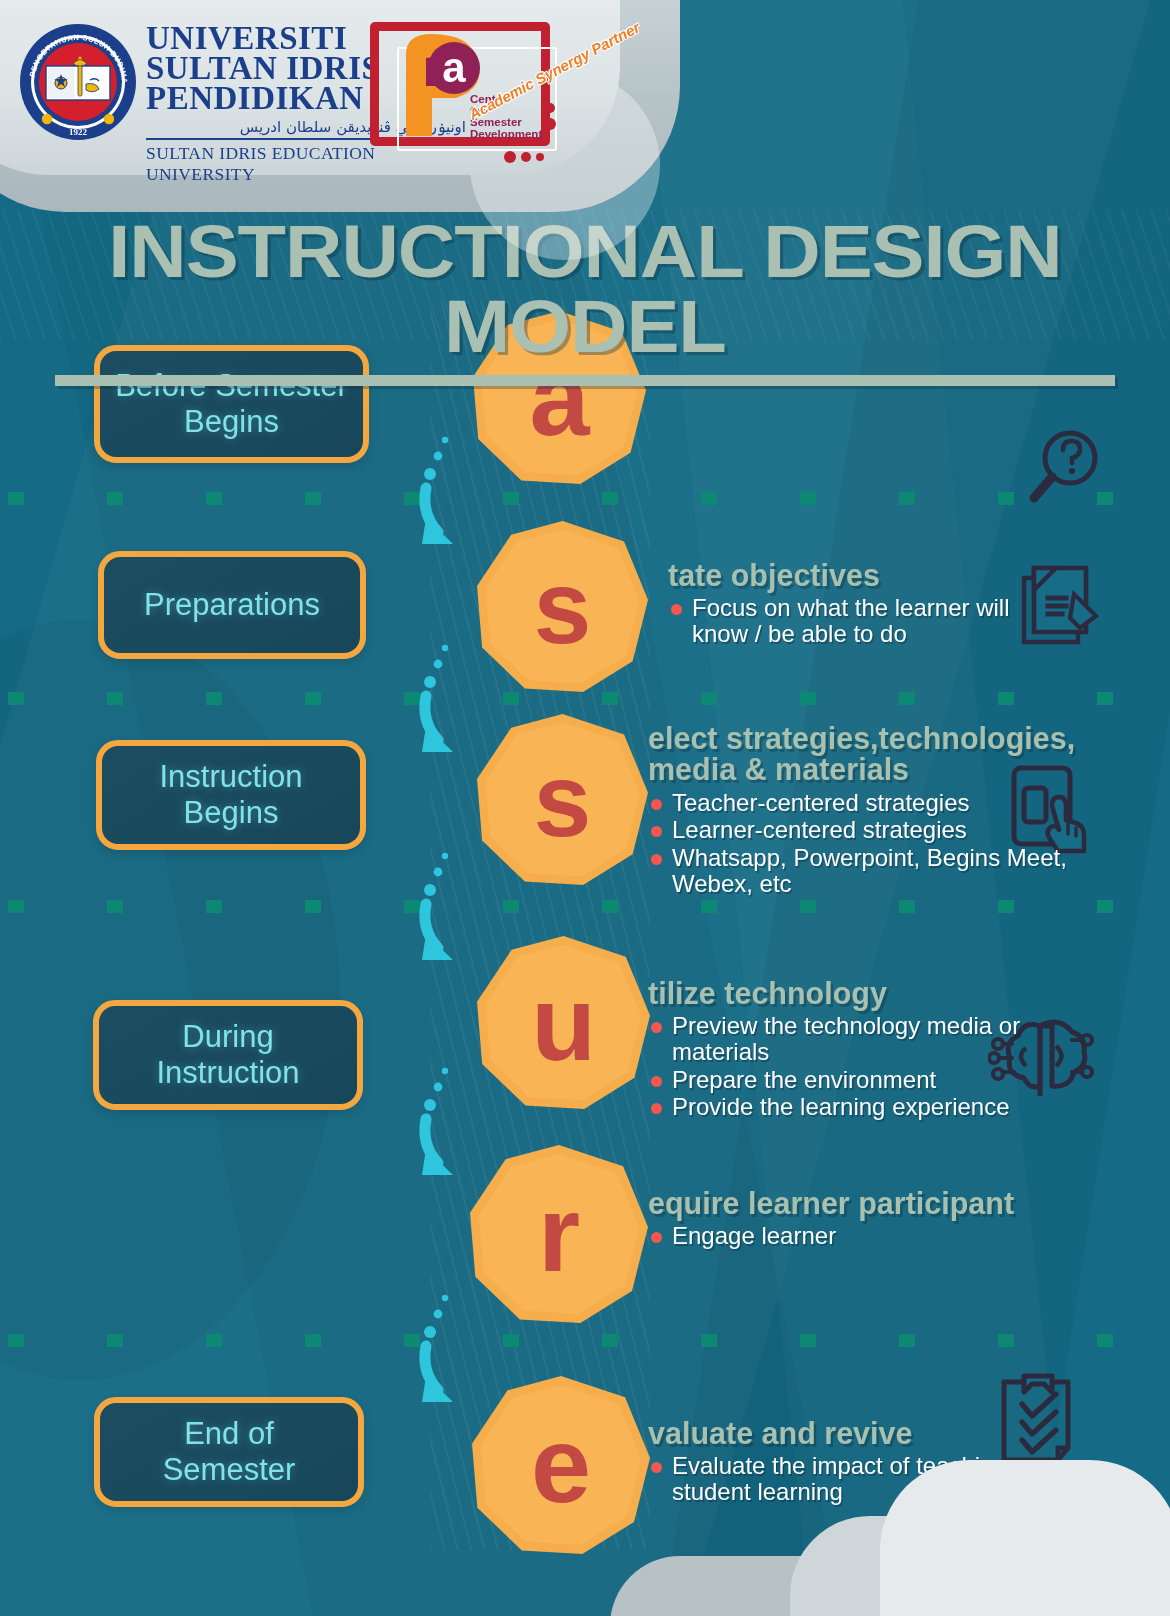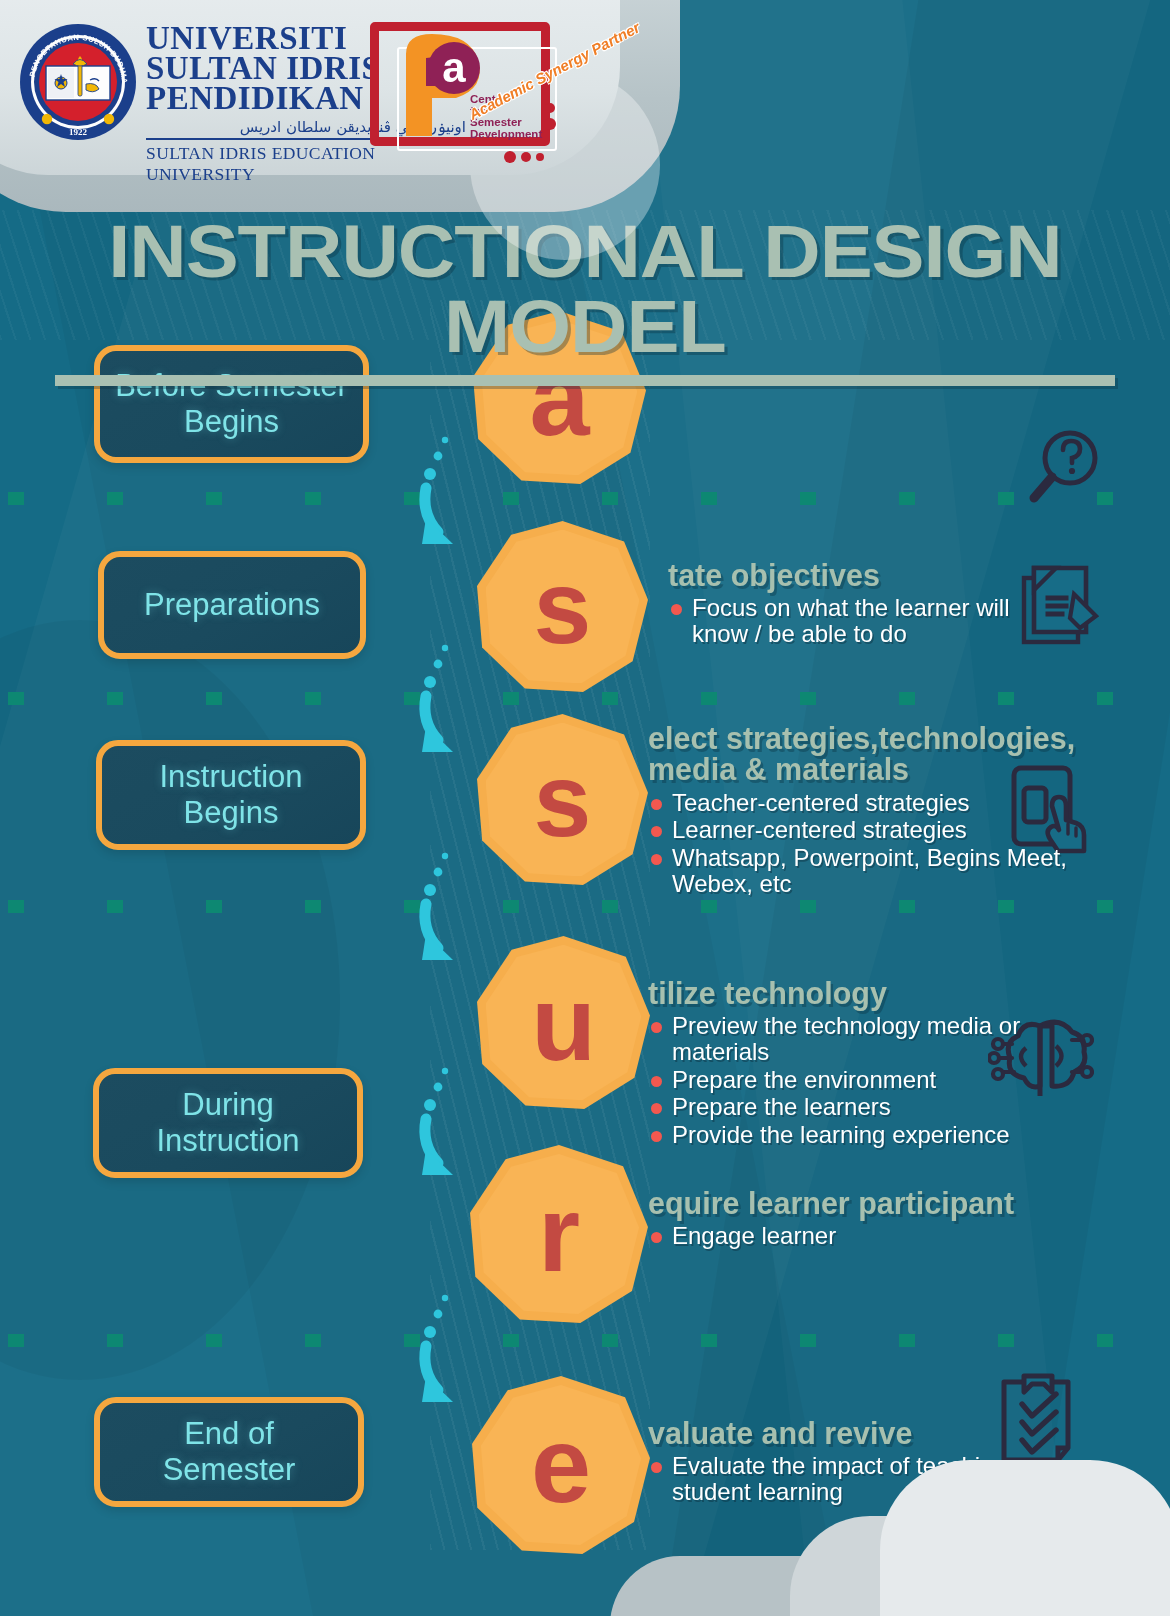--- a/index.html
+++ b/index.html
@@ -287,21 +287,21 @@
 
 <div class="stage-box" style="left:94px;top:345px;width:275px;height:118px">
   <div class="stage-label"><span>Before Semester</span><br><span>Begins</span></div>
 </div>
 <div class="stage-box" style="left:98px;top:551px;width:268px;height:108px">
   <div class="stage-label"><span>Preparations</span></div>
 </div>
 <div class="stage-box" style="left:96px;top:740px;width:270px;height:110px">
   <div class="stage-label"><span>Instruction</span><br><span>Begins</span></div>
 </div>
-<div class="stage-box" style="left:93px;top:1068px;width:270px;height:110px">
+<div class="stage-box" style="left:93px;top:1000px;width:270px;height:110px">
   <div class="stage-label"><span>During</span><br><span>Instruction</span></div>
 </div>
 <div class="stage-box" style="left:94px;top:1397px;width:270px;height:110px">
   <div class="stage-label"><span>End of</span><br><span>Semester</span></div>
 </div>
 
 <div class="arrow" style="left:404px;top:432px;width:70px;height:122px">
   <svg width="70" height="122" viewBox="0 0 70 122">
     <circle cx="41" cy="8" r="3.2" fill="#2ec6dd"></circle>
     <circle cx="34" cy="24" r="4.4" fill="#2ec6dd"></circle>
@@ -392,21 +392,20 @@
       <li class="c-li">Teacher-centered strategies</li>
       <li class="c-li">Learner-centered strategies</li>
       <li class="c-li">Whatsapp, Powerpoint, Begins Meet, Webex, etc</li>
     </ul>
 </div>
 <div class="content" style="left:648px;top:978px;width:380px">
   <div class="c-head">tilize technology</div>
   <ul class="c-list">
       <li class="c-li">Preview the technology media or materials</li>
       <li class="c-li">Prepare the environment</li>
-      <li class="c-li">Prepare the learners</li>
       <li class="c-li">Provide the learning experience</li>
     </ul>
 </div>
 <div class="content" style="left:648px;top:1188px;width:440px">
   <div class="c-head">equire learner participant</div>
   <ul class="c-list">
       <li class="c-li">Engage learner</li>
     </ul>
 </div>
 <div class="content" style="left:648px;top:1418px;width:400px">

